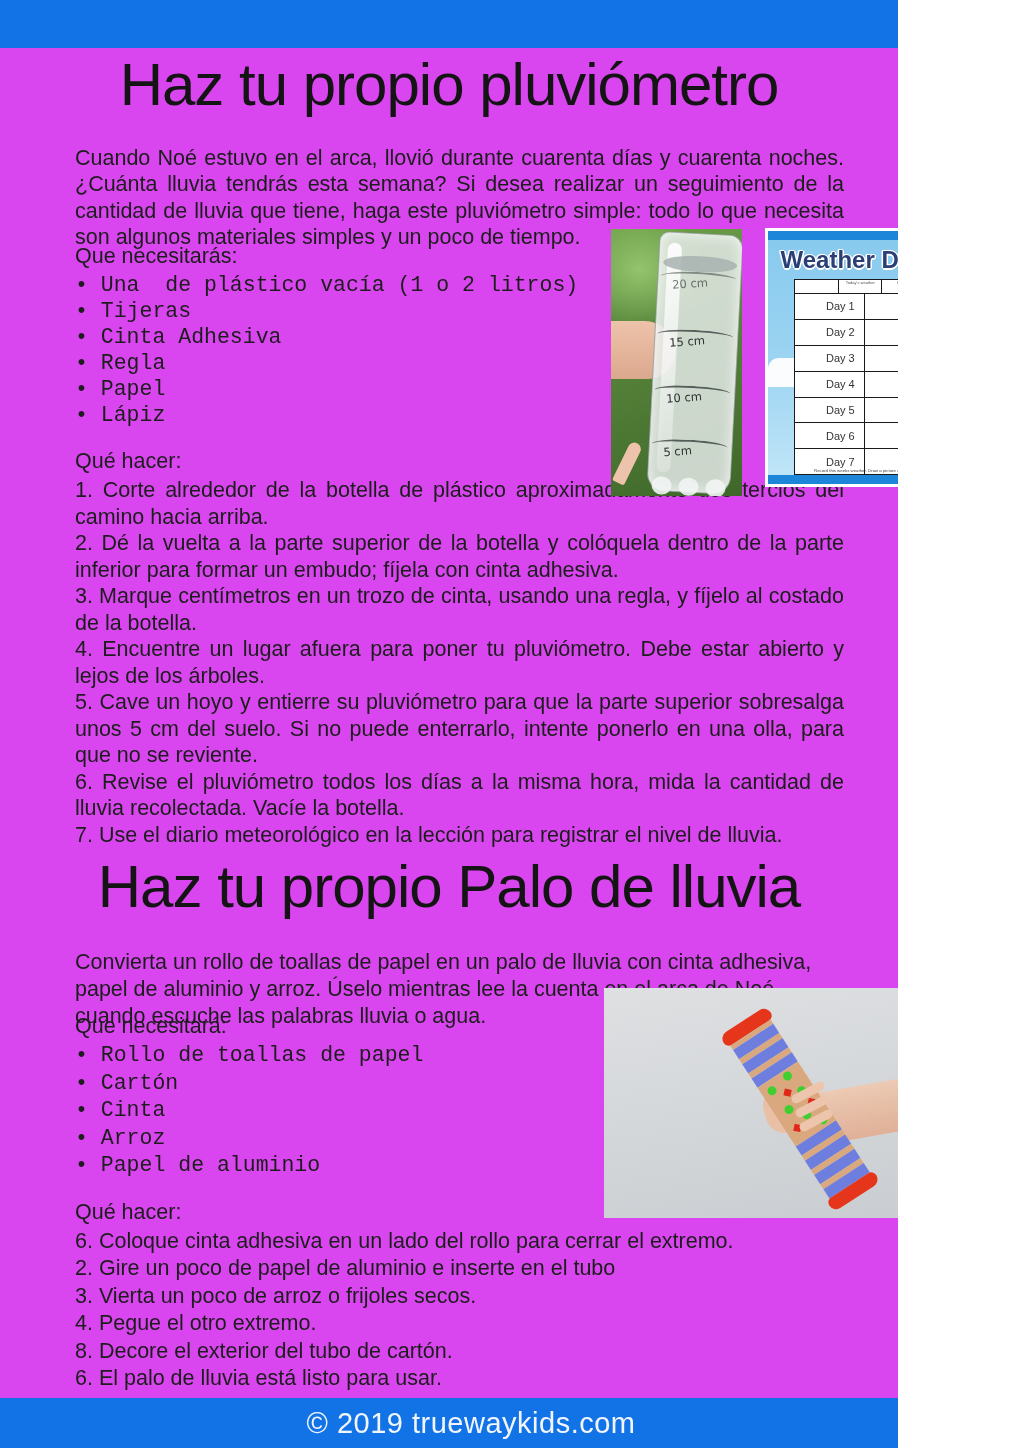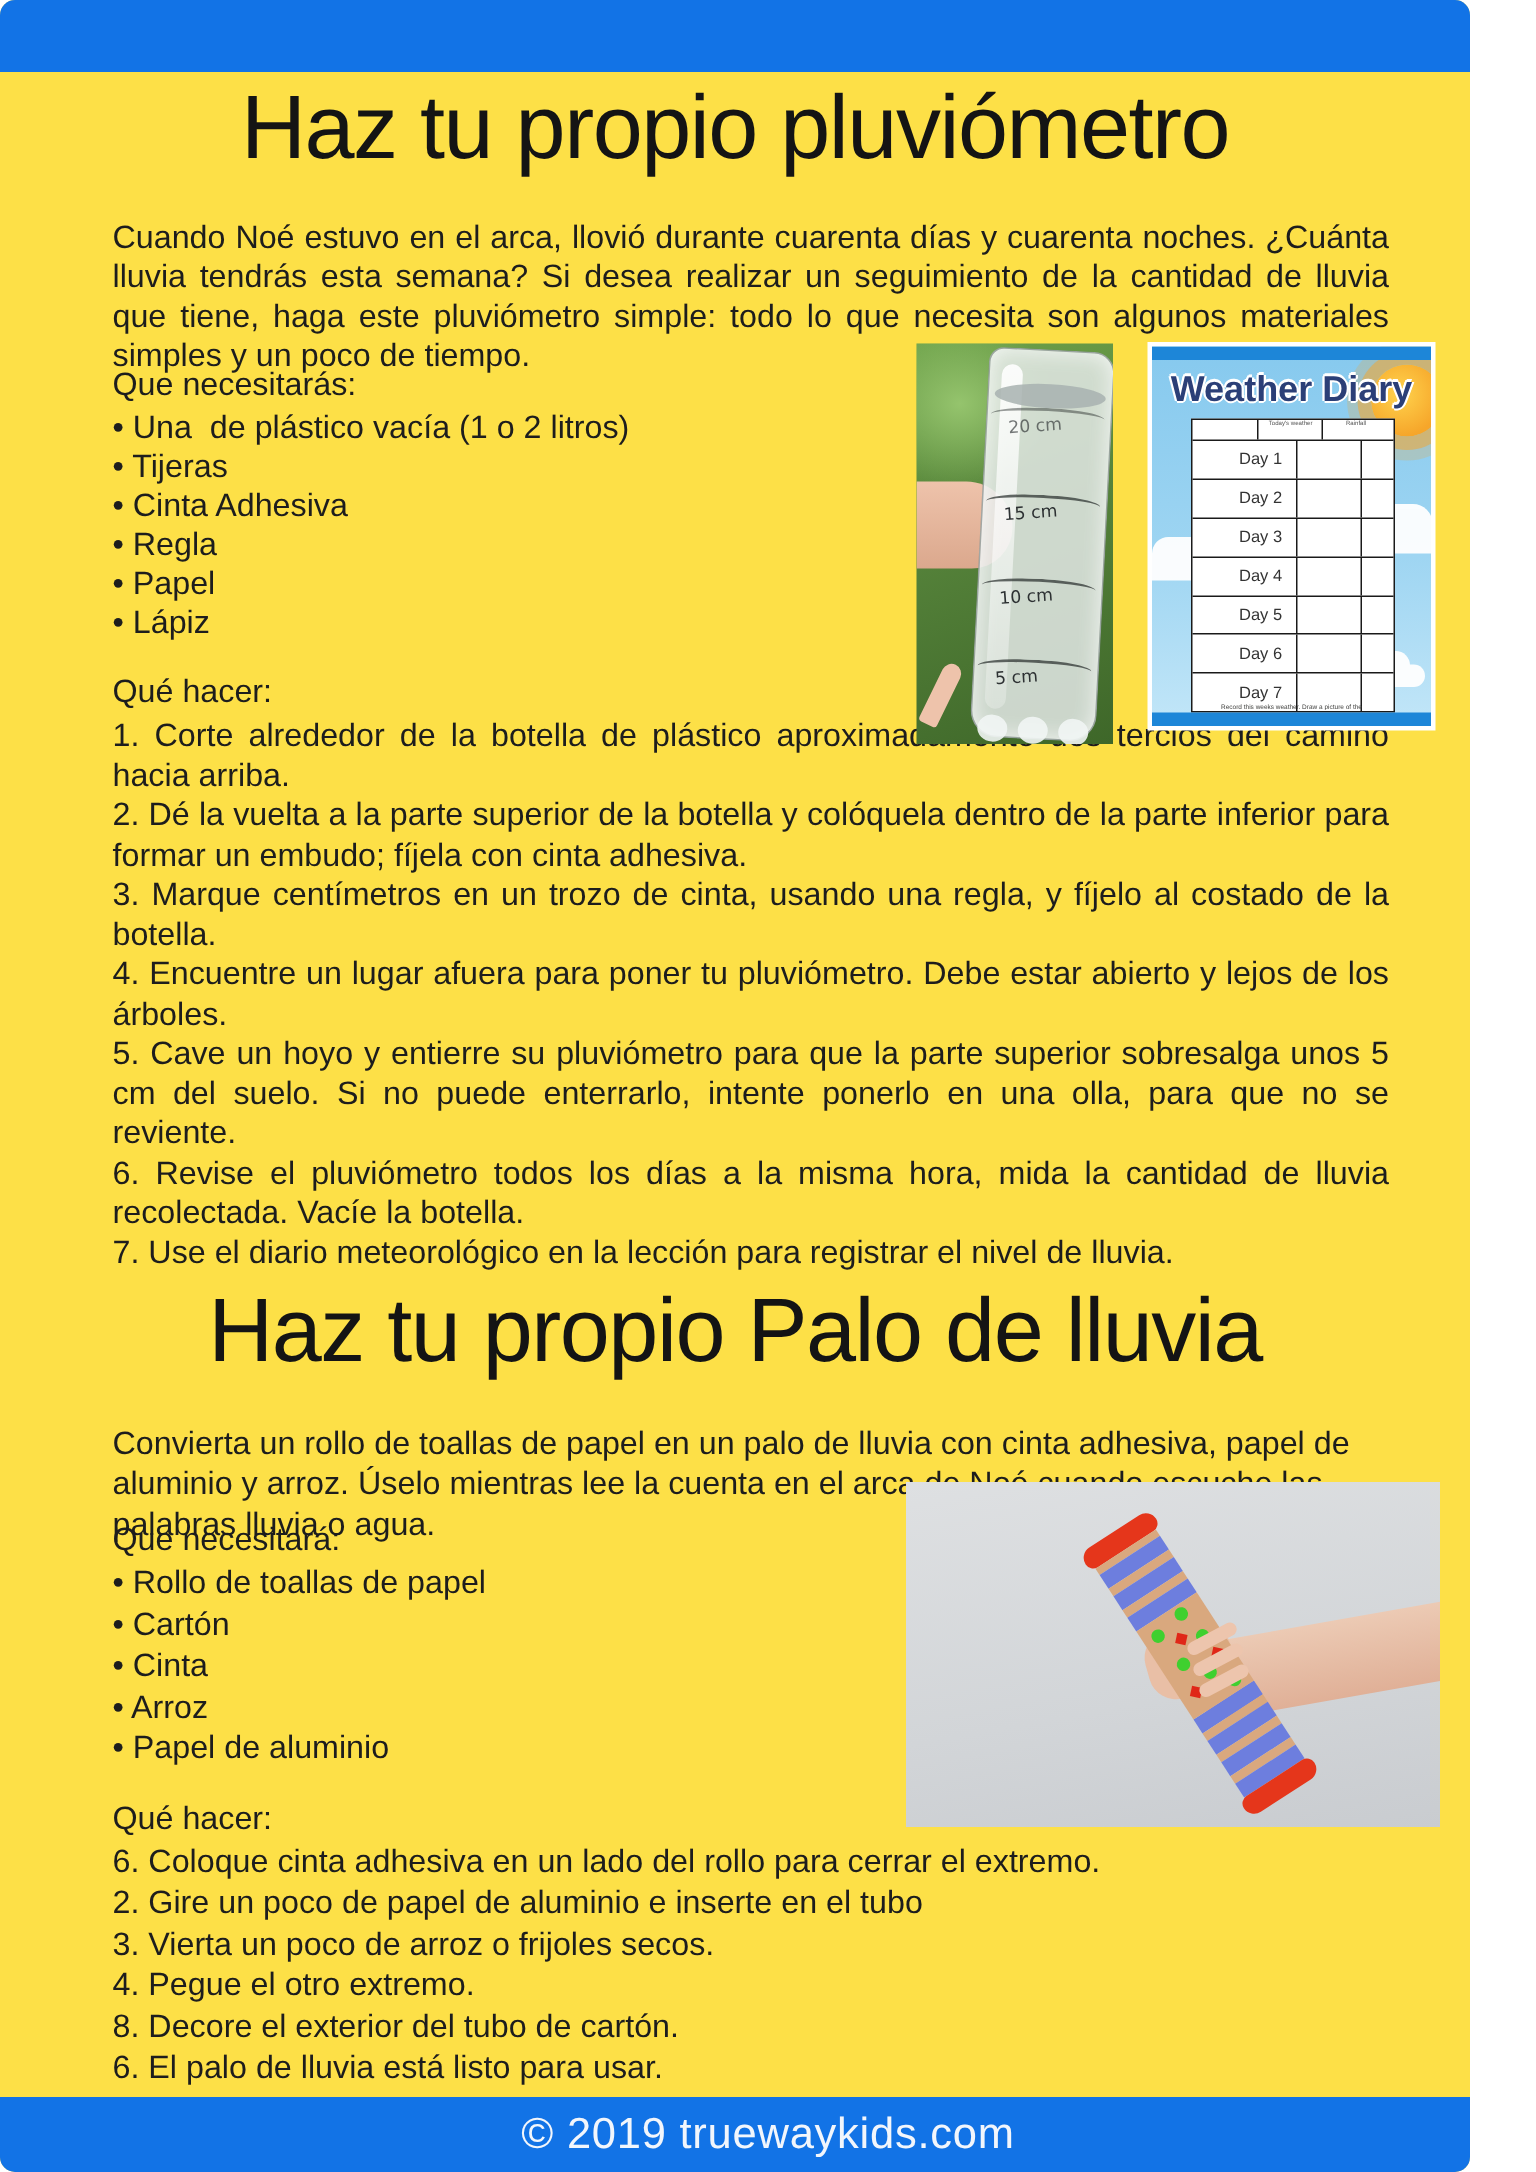--- a/index.html
+++ b/index.html
@@ -1,38 +1,37 @@
 <!DOCTYPE html>
 <html><head>
 <meta charset="utf-8">
 <style>
   html,body{margin:0;padding:0;background:#ffffff;}
   .page{
-    position:relative;width:980px;height:1448px;overflow:hidden;
-    background:#fde047;color:#1d1d1d;
+    position:relative;width:898px;height:1448px;overflow:hidden;
+    background:#d946ef;color:#1d1d1d;
     font-family:"Liberation Sans","DejaVu Sans",sans-serif;
-    border-radius:10px;
   }
   
   .top-bar{position:absolute;top:0;left:0;width:100%;height:48px;background:#1273e6;}
   .footer-bar{position:absolute;top:1398px;left:0;width:100%;height:50px;background:#1273e6;
     display:flex;align-items:center;justify-content:center;}
   .footer-text{color:#f2f6fc;font-size:29px;letter-spacing:.5px;margin-left:44px;}
   
   .big-title{position:absolute;left:0;width:100%;text-align:center;margin:0;
     font-size:60px;font-weight:400;letter-spacing:-1px;color:#141414;}
   .t1{top:50px;} .t2{top:852px;}
   .body-text{position:absolute;left:75px;right:54px;font-size:21.5px;line-height:26.5px;color:#1d1d1d;}
   .just{text-align:justify;}
   .intro1{top:123px;} .intro2{top:927px;line-height:27px;}
   .need-label{position:absolute;left:75px;font-size:21.5px;}
   .n1{top:244px;} .n2{top:1014px;}
   .mat-list{position:absolute;left:75px;margin:0;padding:0;list-style:none;font-size:21.5px;}
   .m1{top:272px;line-height:26px;} .m2{top:1042px;line-height:27.5px;}
-  .mat-item{white-space:pre;}
+  .mat-item{white-space:pre;font-family:Liberation Mono, monospace;}
   .bullet::before{content:"• ";}
   .do-label{position:absolute;left:75px;font-size:21.5px;}
   .d1{top:449px;} .d2{top:1200px;}
   .steps{position:absolute;left:75px;right:54px;}
   .s1{top:477px;} .s2{top:1228px;}
   .step{margin:0;font-size:21.5px;line-height:26.5px;}
   .s1 .step{text-align:justify;}
   .s2 .step{line-height:27.4px;}
   
   .photo-bottle{position:absolute;left:611px;top:229px;width:131px;height:267px;z-index:5;overflow:hidden;

